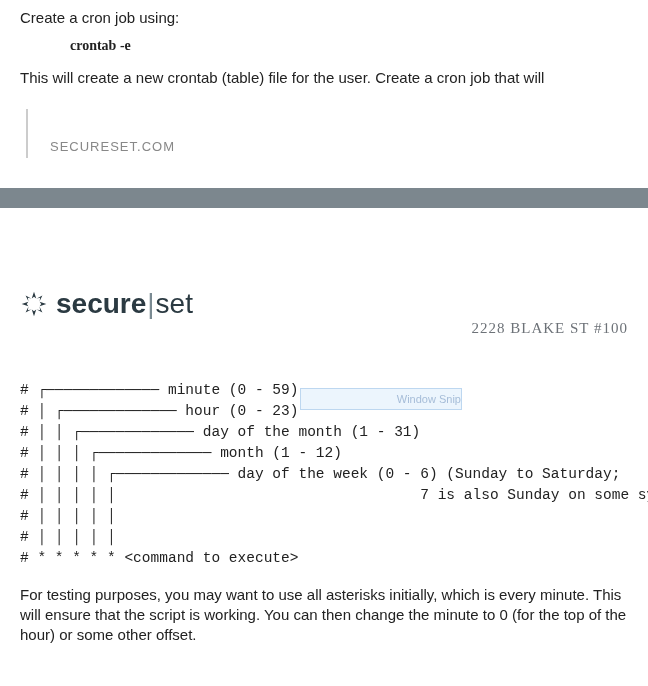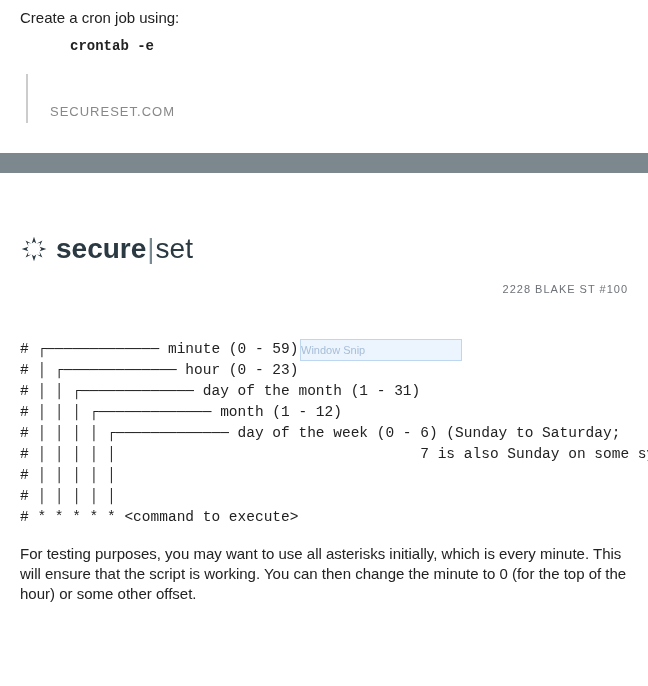--- a/index.html
+++ b/index.html
@@ -11,21 +11,21 @@
     width: 648px;
   }
   .page-top {
     padding: 0 20px 20px 20px;
   }
   .para {
     margin: 8px 0;
     line-height: 1.35;
   }
   .code-indent {
-    font-family: Liberation Mono, monospace;
+    font-family: Liberation Serif, serif;
     font-weight: bold;
     margin: 10px 0 14px 50px;
     font-size: 14px;
   }
   .footer-top {
     border-left: 2px solid #ccc;
     padding: 30px 0 4px 22px;
     margin: 20px 0 0 6px;
     font-size: 13px;
     letter-spacing: 1px;
@@ -36,21 +36,21 @@
     height: 20px;
     background: #7c878e;
     margin-top: 10px;
   }
   .page-two {
     padding: 60px 20px 20px 20px;
   }
   .header-row {
     display: flex;
     justify-content: space-between;
-    align-items: flex-start;
+    align-items: center;
     margin-bottom: 40px;
   }
   .logo-wrap {
     display: flex;
     align-items: center;
     gap: 8px;
   }
   .logo-text {
     font-size: 28px;
     font-weight: 800;
@@ -61,59 +61,60 @@
   .logo-text .light {
     font-weight: 400;
     color: #2b3a42;
   }
   .logo-text .pipe {
     font-weight: 300;
     color: #7a8a92;
     padding: 0 1px;
   }
   .addr {
-    font-size: 11px;
+    font-size: 15px;
     letter-spacing: 1px;
     color: #6d7278;
     text-align: left;
     line-height: 1.6;
-    font-family: Liberation Sans, sans-serif;
+    font-family: Liberation Serif, serif;
     margin-top: 48px;
   }
   .cron-diagram {
     font-family: "Courier New", Courier, monospace;
     font-size: 14.5px;
     line-height: 1.45;
     white-space: pre;
     margin: 16px 0;
   }
   .watermark {
     position: relative;
   }
   .wm-badge {
     position: absolute;
-    top: 0px;
+    top: 8px;
     left: 280px;
     width: 160px;
     height: 20px;
     background: rgba(200, 225, 250, 0.35);
     border: 1px solid rgba(120,170,220,0.4);
     color: rgba(80,120,170,0.45);
     font-size: 11px;
-    text-align: left;
+    text-align: right;
     line-height: 20px;
     pointer-events: none;
   }
 </style>
 </head>
 <body>
 
 <div class="page-top">
   <p class="para">Create a cron job using:</p>
   <div class="code-indent">crontab -e</div>
+  <p class="para">This will create a new crontab (table) file for the user.  Create a cron job that will</p>
   <div class="footer-top">SECURESET.COM</div>
 </div>
 
 <div class="divider-band"></div>
 
 <div class="page-two">
   <div class="header-row">
     <div class="logo-wrap">
       <svg width="28" height="28" viewBox="0 0 100 100">
         <g fill="#2b3a42">

